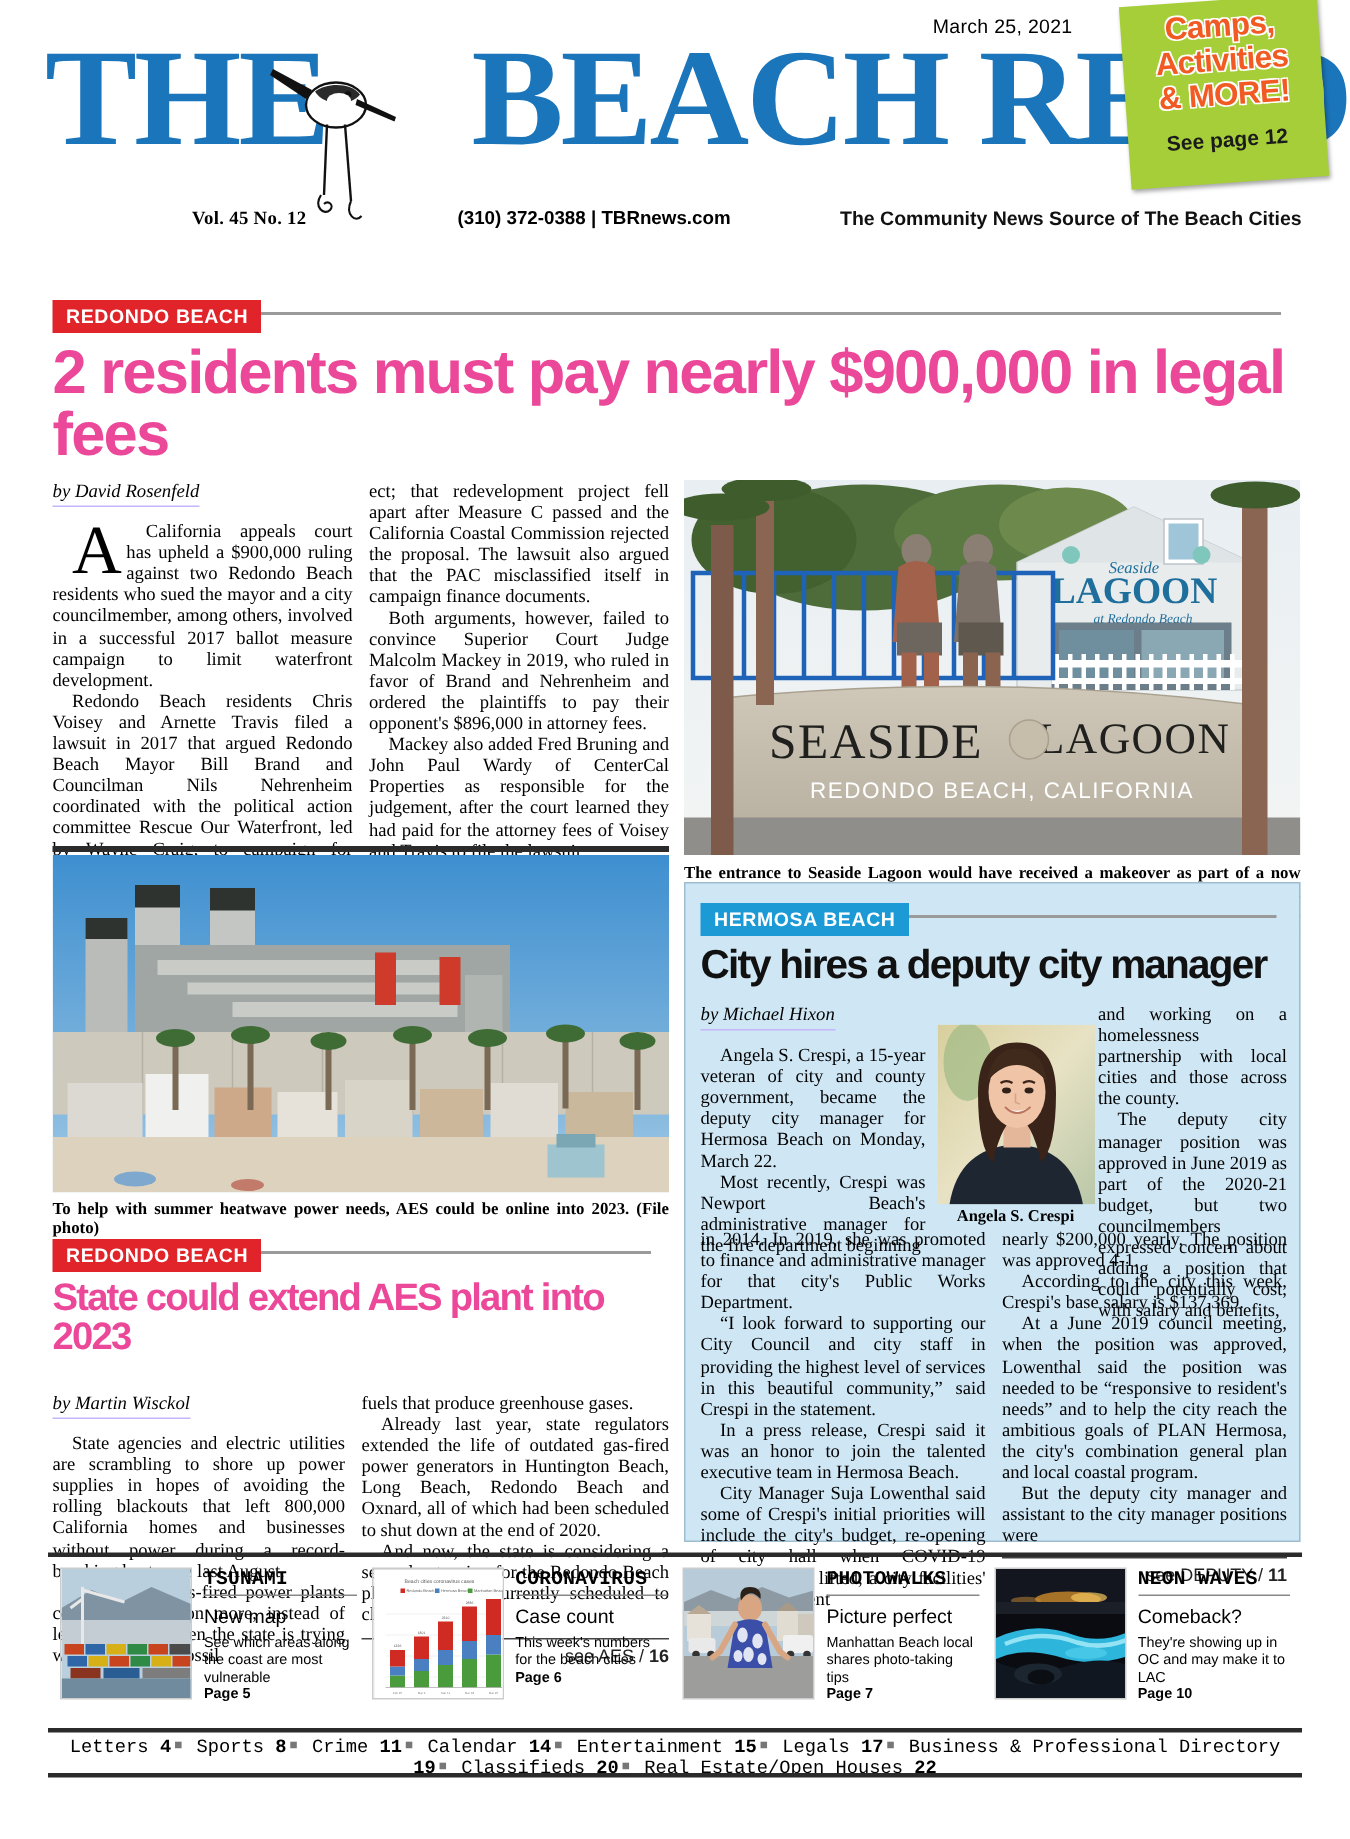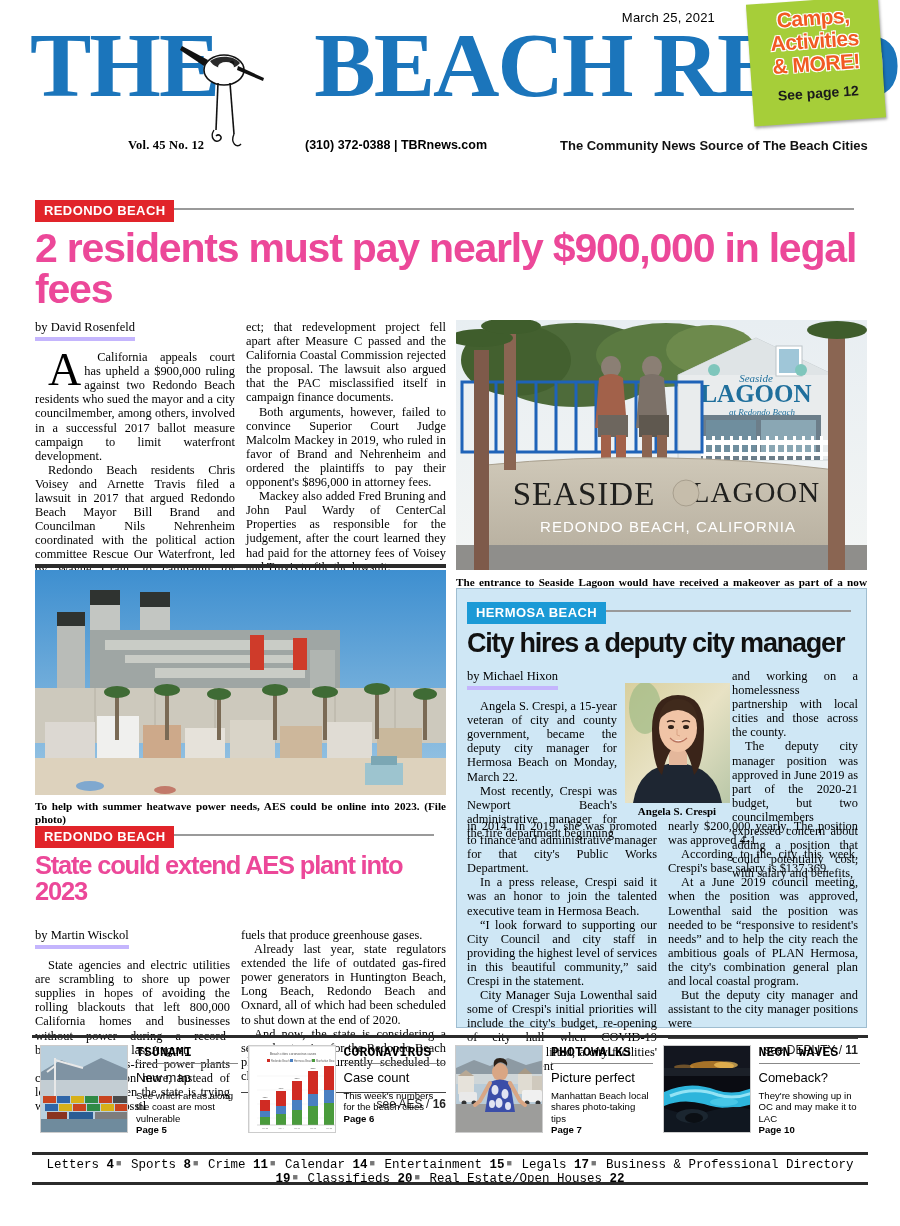--- a/index.html
+++ b/index.html
@@ -97,22 +97,22 @@
   .h1-main{font-size:41px;margin-top:6px;}
   .s1-body{position:relative;margin-top:10px;height:290px;}
   .col{
     font-size:12.4px;line-height:14.1px;text-align:justify;
     font-family:"Liberation Serif", serif;
     -webkit-hyphens:auto;hyphens:auto;
   }
   .col p{margin:0;text-indent:13px;}
   .byline{
     font-family:"Liberation Serif", serif;
-    font-size:12.5px;
-    border-bottom:4px solid #c4b5fd;
+    font-style:italic;font-size:12.5px;
+    border-bottom:1px solid #c4b5fd;
     display:inline-block;padding-bottom:3px;margin-bottom:9px;
   }
   .col-a{position:absolute;left:0;top:0;width:200px;}
   .col-b{position:absolute;left:211px;top:0;width:200px;}
   .dropcap::first-letter{
     float:left;font-size:46px;line-height:36px;
     font-family:"Liberation Serif", serif;
     padding-right:3px;padding-top:2px;font-weight:normal;
   }
   .photo1{position:absolute;left:421px;top:0;width:411px;height:250px;overflow:hidden;border:0;}
@@ -483,22 +483,22 @@
 
       <div class="col" style="position:absolute;left:265px;top:0;width:126px">
         <p style="text-indent:0">and working on a homelessness partnership with local cities and those across the county.</p>
         <p>The deputy city manager position was approved in June 2019 as part of the 2020-21 budget, but two councilmembers expressed concern about adding a position that could potentially cost, with salary and benefits,</p>
       </div>
     </div>
 
     <div style="position:relative;height:215px;margin-top:10px">
       <div class="col" style="position:absolute;left:0;top:0;width:190px">
         <p style="text-indent:0">in 2014. In 2019, she was promoted to finance and administrative manager for that city's Public Works Department.</p>
+        <p>“I look forward to supporting our City Council and city staff in providing the highest level of services in this beautiful community,” said Crespi in the statement.</p>
         <p>In a press release, Crespi said it was an honor to join the talented executive team in Hermosa Beach.</p>
-        <p>“I look forward to supporting our City Council and city staff in providing the highest level of services in this beautiful community,” said Crespi in the statement.</p>
         <p>City Manager Suja Lowenthal said some of Crespi's initial priorities will include the city's budget, re-opening of city hall when COVID-19 restrictions are lifted, a city facilities' needs assessment</p>
       </div>
       <div class="col" style="position:absolute;left:201px;top:0;width:190px">
         <p style="text-indent:0">nearly $200,000 yearly. The position was approved 4-1.</p>
         <p>According to the city this week, Crespi's base salary is $137,369.</p>
         <p>At a June 2019 council meeting, when the position was approved, Lowenthal said the position was needed to be “responsive to resident's needs” and to help the city reach the ambitious goals of PLAN Hermosa, the city's combination general plan and local coastal program.</p>
         <p>But the deputy city manager and assistant to the city manager positions were</p>
         <div class="jump" style="margin-top:8px"><span>see DEPUTY / </span><b>11</b></div>
       </div>
     </div>

